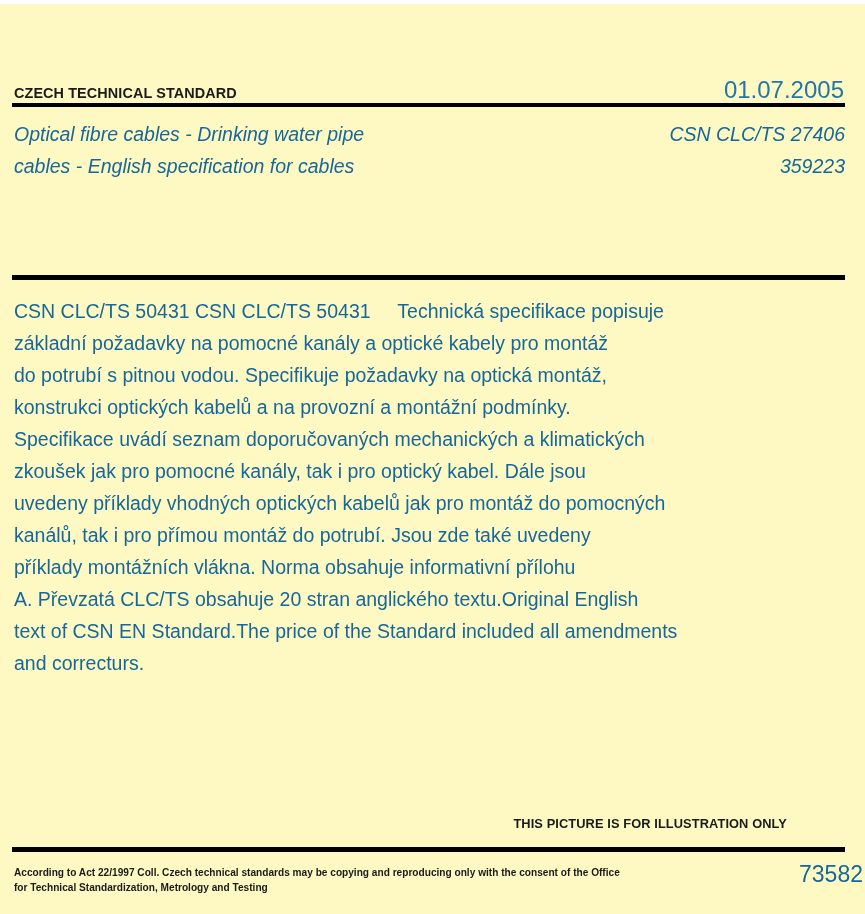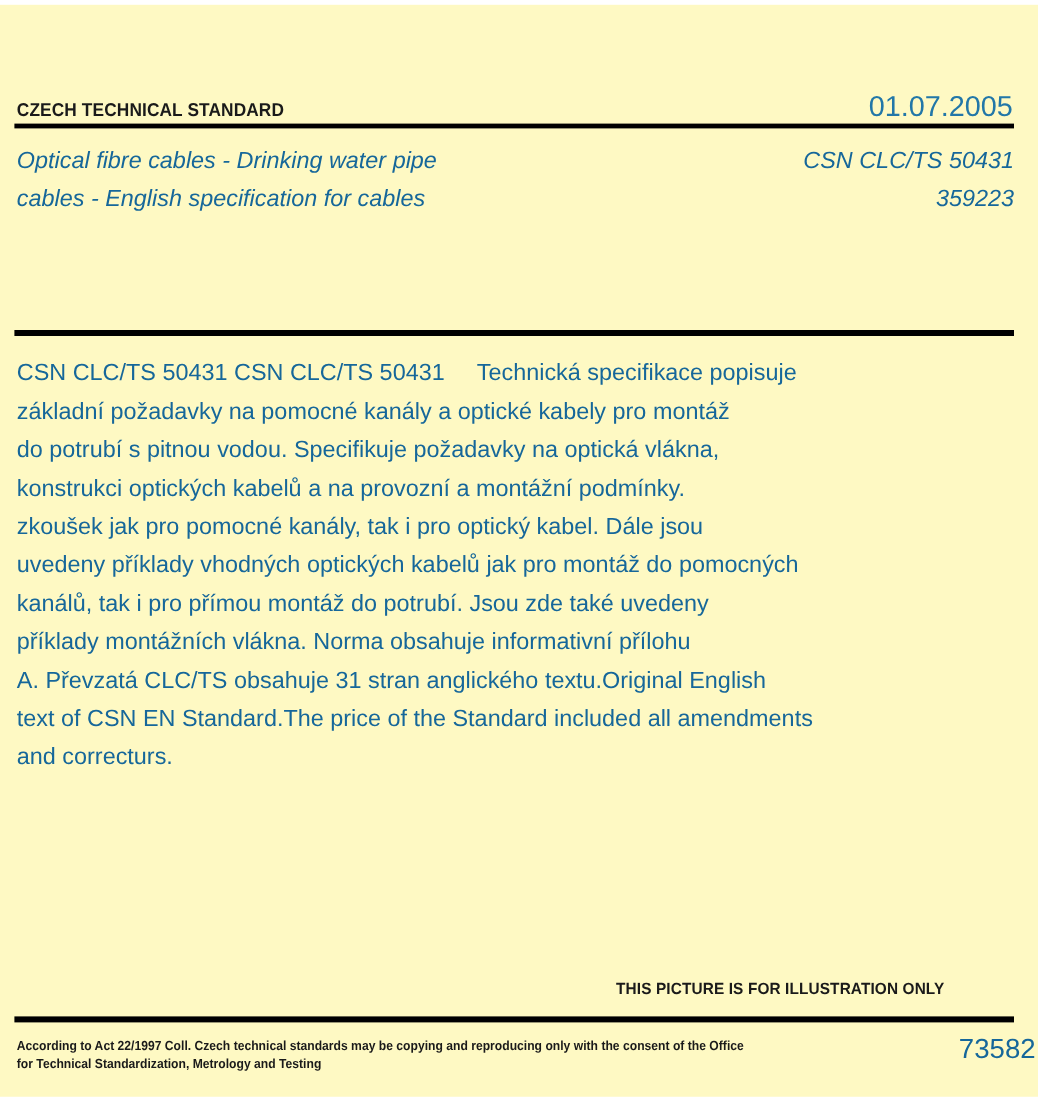--- a/index.html
+++ b/index.html
@@ -158,40 +158,41 @@
   <div class="header-row">
     <span class="header-title">CZECH TECHNICAL STANDARD</span>
     <span class="header-date">01.07.2005</span>
   </div>
 
   <div class="rule rule-top"></div>
 
   <div class="title-block">
     <div class="title-line">
       <span class="title-left">Optical fibre cables - Drinking water pipe</span>
-      <span class="title-right">CSN CLC/TS 50431</span>
+      <span class="title-right">CSN CLC/TS 27406</span>
     </div>
     <div class="title-line">
       <span class="title-left">cables - English specification for cables</span>
       <span class="title-right">359223</span>
     </div>
   </div>
 
   <div class="rule rule-mid"></div>
 
   <div class="abstract">
     <div class="abstract-line">CSN CLC/TS 50431 CSN CLC/TS 50431     Technická specifikace popisuje</div>
     <div class="abstract-line">základní požadavky na pomocné kanály a optické kabely pro montáž</div>
-    <div class="abstract-line">do potrubí s pitnou vodou. Specifikuje požadavky na optická vlákna,</div>
+    <div class="abstract-line">do potrubí s pitnou vodou. Specifikuje požadavky na optická montáž,</div>
     <div class="abstract-line">konstrukci optických kabelů a na provozní a montážní podmínky.</div>
+    <div class="abstract-line">Specifikace uvádí seznam doporučovaných mechanických a klimatických</div>
     <div class="abstract-line">zkoušek jak pro pomocné kanály, tak i pro optický kabel. Dále jsou</div>
     <div class="abstract-line">uvedeny příklady vhodných optických kabelů jak pro montáž do pomocných</div>
     <div class="abstract-line">kanálů, tak i pro přímou montáž do potrubí. Jsou zde také uvedeny</div>
     <div class="abstract-line">příklady montážních vlákna. Norma obsahuje informativní přílohu</div>
-    <div class="abstract-line">A. Převzatá CLC/TS obsahuje 31 stran anglického textu.Original English</div>
+    <div class="abstract-line">A. Převzatá CLC/TS obsahuje 20 stran anglického textu.Original English</div>
     <div class="abstract-line">text of CSN EN Standard.The price of the Standard included all amendments</div>
     <div class="abstract-line">and correcturs.</div>
   </div>
 
   <div class="illustration-note">THIS PICTURE IS FOR ILLUSTRATION ONLY</div>
 
   <div class="rule rule-bottom"></div>
 
   <div class="footer-notice">
     <div class="footer-notice-line">According to Act 22/1997 Coll. Czech technical standards may be copying and reproducing only with the consent of the Office</div>

